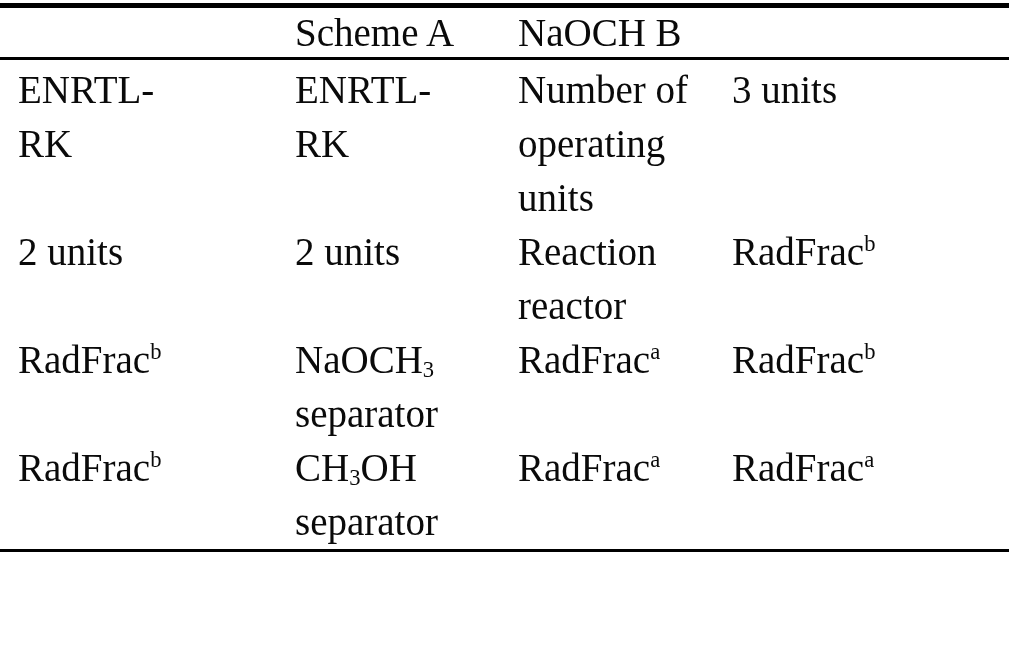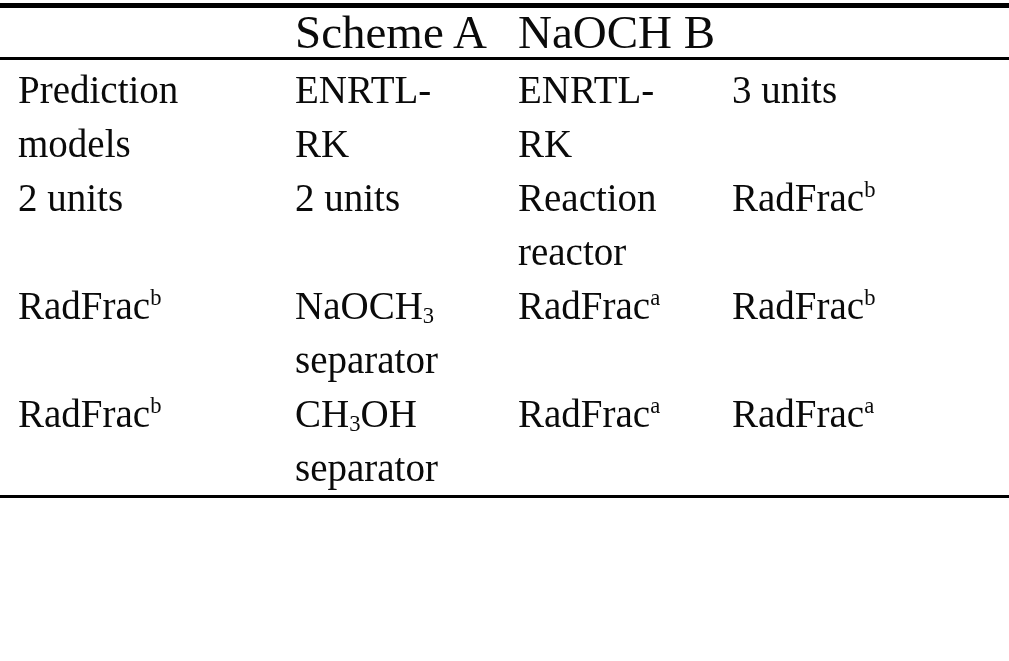--- a/index.html
+++ b/index.html
@@ -25,21 +25,21 @@
   .rule-mid    { height: 3px; }
   .rule-bottom { height: 3px; }
 
   .grid {
     display: grid;
     grid-template-columns: 277px 223px 214px 1fr;
     padding-left: 18px;
     box-sizing: border-box;
   }
   .header-row .cell {
-    font-size: 47px;
+    font-size: 39px;
     line-height: 49px;
     white-space: nowrap;
   }
   .body .cell {
     font-size: 39px;
     line-height: 54px;
     white-space: pre-line;
     padding-right: 6px;
     box-sizing: border-box;
   }
@@ -61,27 +61,28 @@
   <div class="grid header-row">
     <div class="cell"></div>
     <div class="cell">Scheme A</div>
     <div class="cell">NaOCH B</div>
   </div>
 
   <div class="rule rule-mid"></div>
 
   <div class="grid body">
 
-    <div class="cell"><span>Prediction
-models</span></div>
     <div class="cell"><span>ENRTL-
 RK</span></div>
     <div class="cell"><span>ENRTL-
 RK</span></div>
 
+    <div class="cell"><span>Number of
+operating
+units</span></div>
     <div class="cell"><span>3 units</span></div>
     <div class="cell"><span>2 units</span></div>
     <div class="cell"><span>2 units</span></div>
 
     <div class="cell"><span>Reaction
 reactor</span></div>
     <div class="cell"><span>RadFrac</span><sup>b</sup></div>
     <div class="cell"><span>RadFrac</span><sup>b</sup></div>
 
     <div class="cell"><span>NaOCH</span><sub>3</sub><span>

